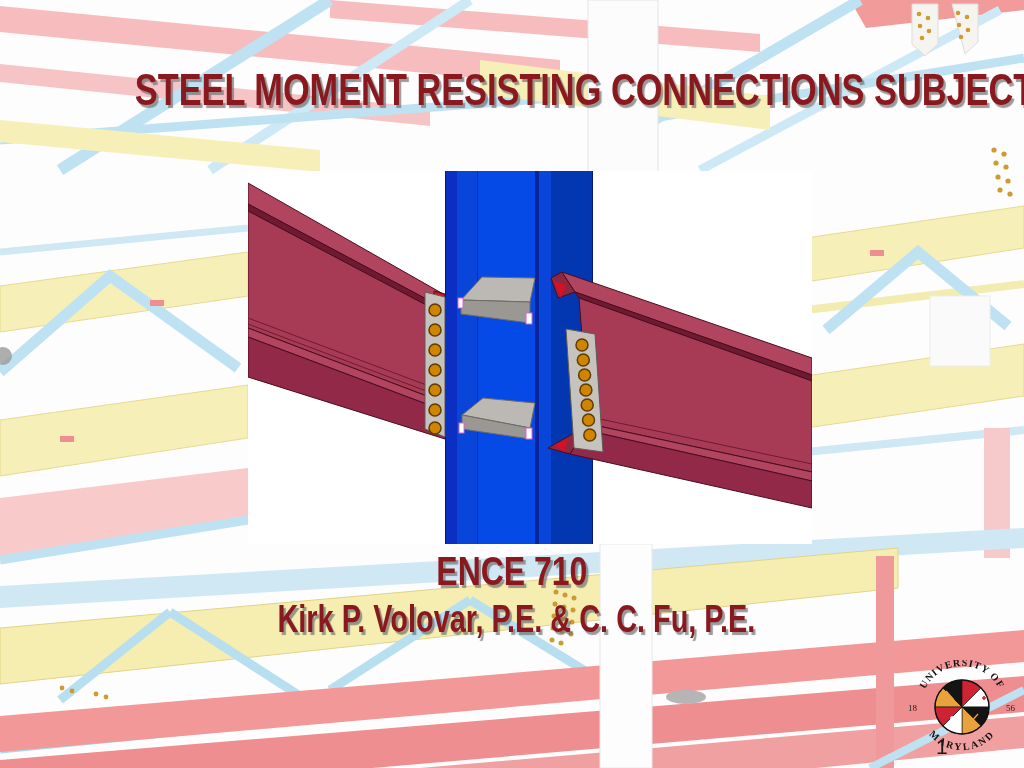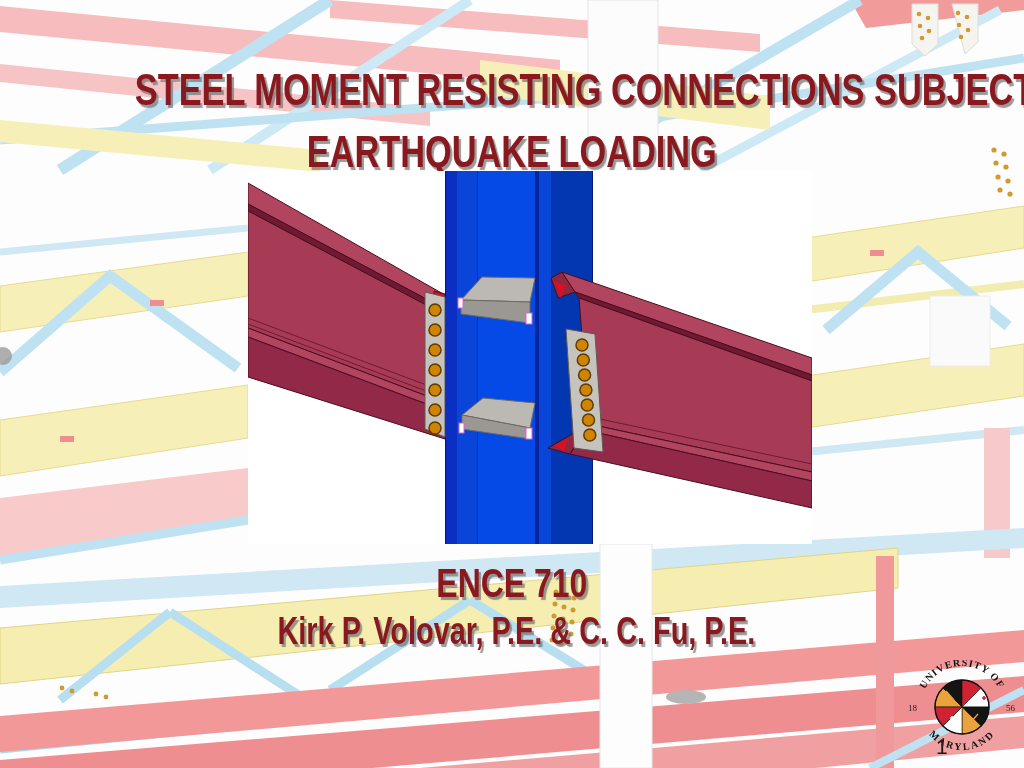--- a/index.html
+++ b/index.html
@@ -15,21 +15,21 @@
   }
   .title-block{
     position:absolute;left:0;right:0;top:64px;text-align:center;line-height:52px;
   }
   .title-line{display:inline-block;transform:scaleX(.78);transform-origin:center;
     white-space:nowrap;font-size:44px;letter-spacing:0px;}
   .frame{
     position:absolute;left:248px;top:171px;width:564px;height:373px;background:#ffffff;
   }
   .footer-block{
-    position:absolute;left:0;right:0;top:548px;text-align:center;margin-top:12px;
+    position:absolute;left:0;right:0;top:548px;text-align:center;
   }
   .cond{display:inline-block;transform:scaleX(.78);transform-origin:center;
     white-space:nowrap;font-size:41px;line-height:46px;}
   .auth{display:inline-block;transform:scaleX(.76);transform-origin:center;
     white-space:nowrap;font-size:38px;line-height:50px;}
   .footer-row{height:46px;}
   .footer-row.last{height:50px;padding-left:8px;}
   .page-number{
     position:absolute;left:936px;top:735px;font-size:21px;color:#1a1a1a;
     font-family:"Liberation Sans",sans-serif;
@@ -139,21 +139,20 @@
         <circle cx="62" cy="688" r="2.4"></circle>
           <circle cx="72" cy="691" r="2.4"></circle>
         <circle cx="96" cy="694" r="2.4"></circle>
           <circle cx="106" cy="697" r="2.4"></circle>
       </g>
     </g>
   </svg>
 
   <div class="title-block maroon">
     <div><span class="title-line">STEEL MOMENT RESISTING CONNECTIONS SUBJECT TO</span></div>
-    <div><span class="title-line">EARTHQUAKE LOADING</span></div>
   </div>
 
   <div class="frame">
     <svg width="564" height="373" viewBox="0 0 564 373" xmlns="http://www.w3.org/2000/svg">
       <rect width="564" height="373" fill="#ffffff"></rect>
 
       <g stroke="#4a0d1f" stroke-width="1">
         <polygon points="0,12 197,124 197,138 0,33" fill="#b14560"></polygon>
         <polygon points="0,33 197,138 197,144 0,40" fill="#701a31"></polygon>
         <polygon points="0,40 197,144 197,232 0,157" fill="#a73b55"></polygon>

